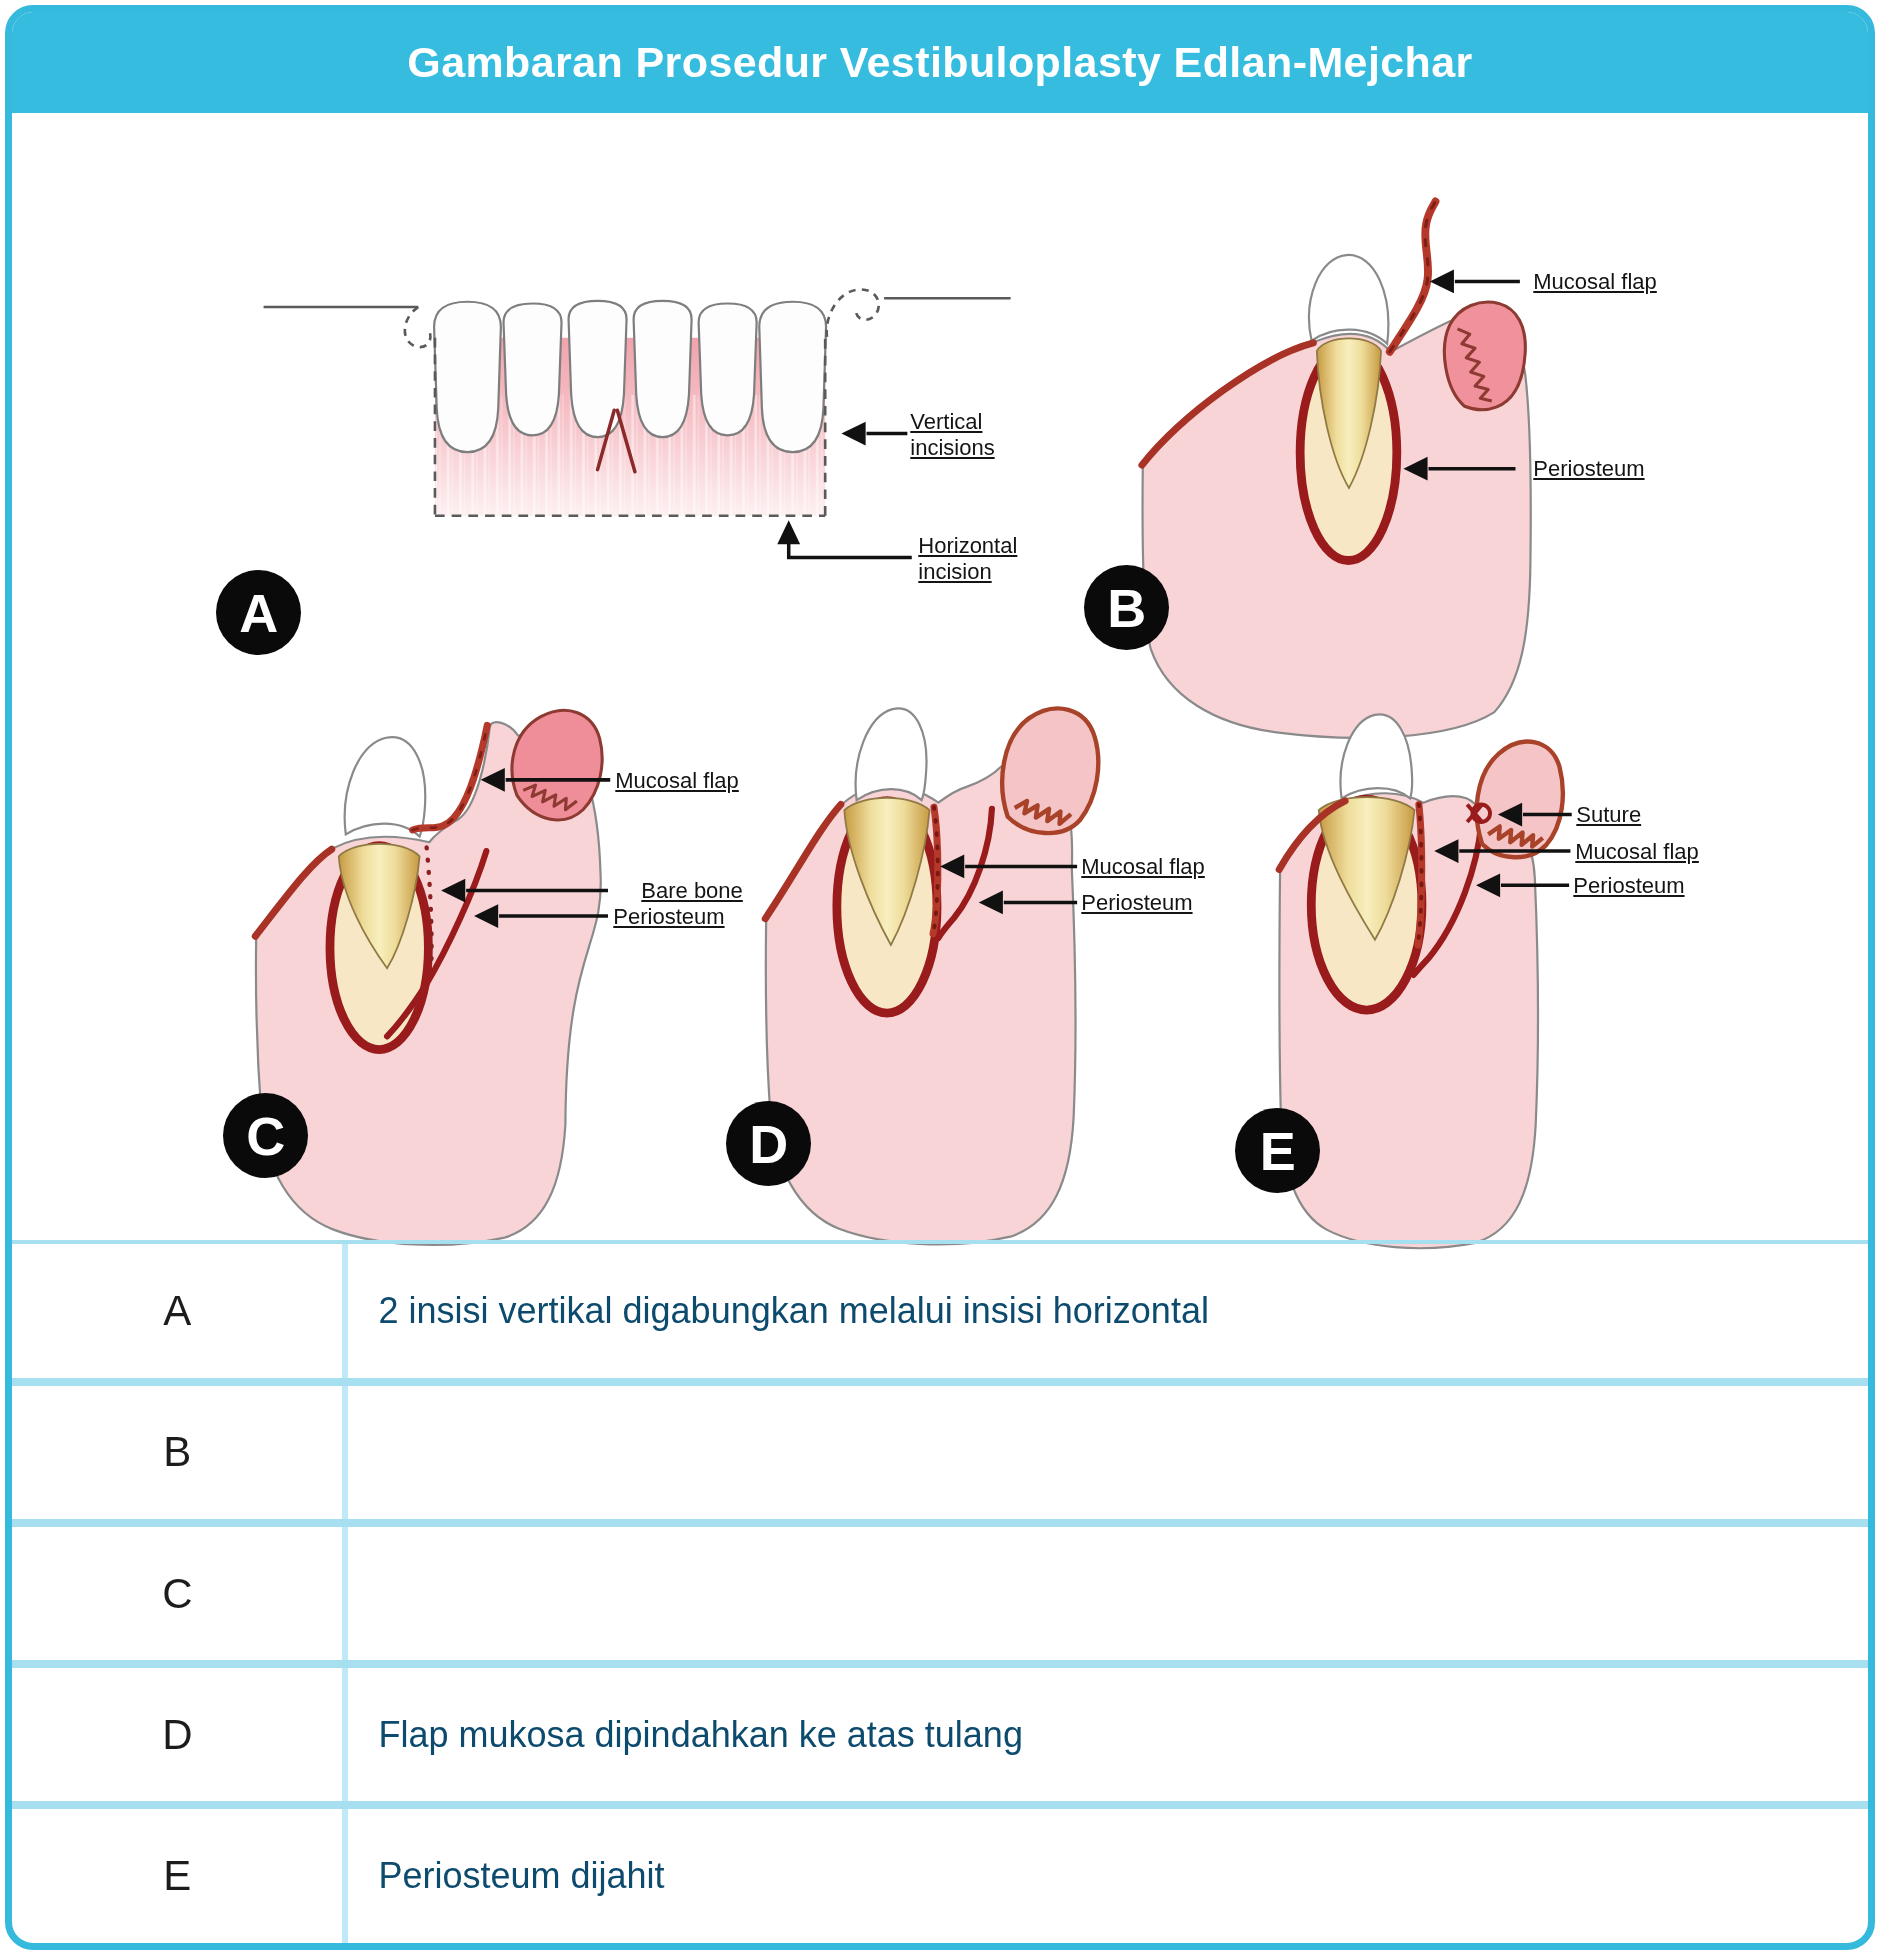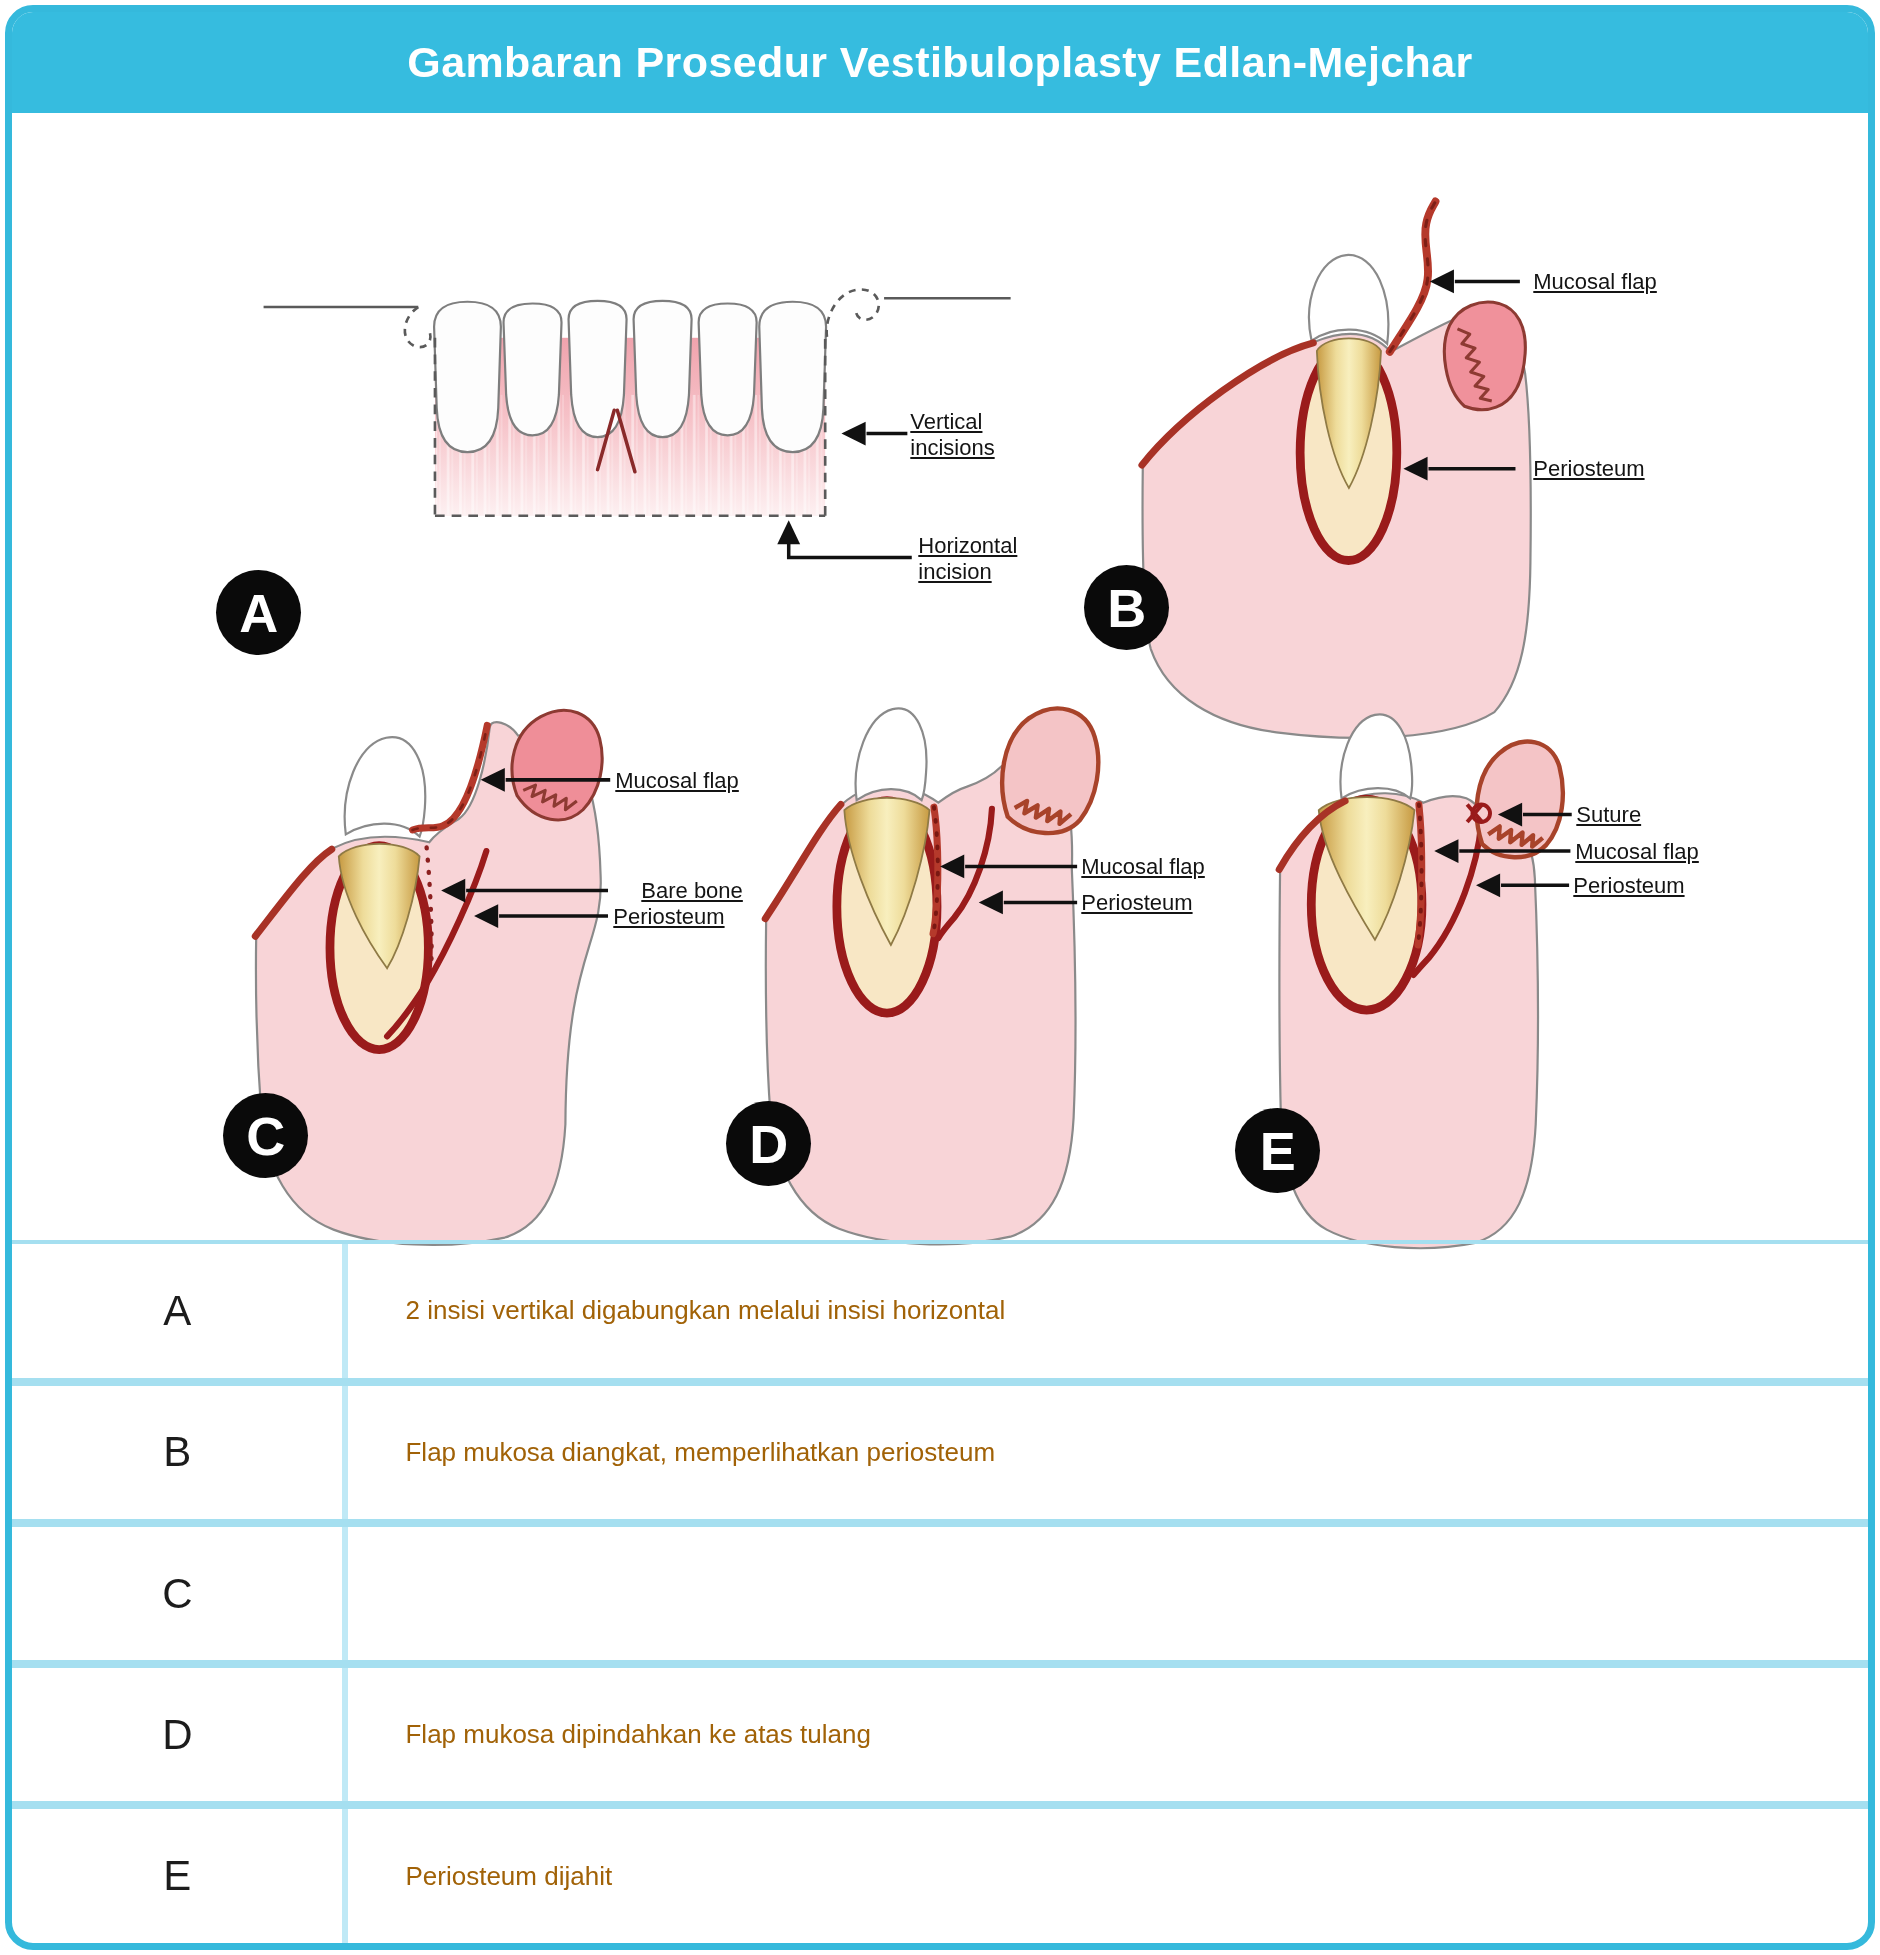--- a/index.html
+++ b/index.html
@@ -17,21 +17,21 @@
   .badge{position:absolute;width:85px;height:85px;border-radius:50%;
          background:#0a0a0a;color:#fff;font-size:54px;font-weight:bold;
          display:flex;align-items:center;justify-content:center;}
   .table{flex:1 1 auto;display:flex;flex-direction:column;
          border-top:4.4px solid #a5dff0;position:relative;}
   .sep{flex:0 0 8px;background:#a5dff0;}
   .trow{flex:1 1 auto;display:flex;align-items:center;}
   .cell-letter{flex:0 0 330px;display:flex;align-items:center;justify-content:center;
                font-size:42px;color:#1c1c1c;align-self:stretch;}
   .vdiv{flex:0 0 6.2px;background:#bfe9f6;align-self:stretch;}
-  .cell-text{flex:1;padding-left:57px;font-size:26px;color:#a16207;}
+  .cell-text{flex:1;padding-left:30px;font-size:36px;color:#0c4a6e;}
 </style>
 </head>
 <body>
 
 <div id="page">
  <div class="card">
 
   <div class="header">
     <div class="title">Gambaran Prosedur Vestibuloplasty Edlan-Mejchar</div>
   </div>
@@ -285,21 +285,20 @@
     <div class="trow">
       <div class="cell-letter">A</div>
       <div class="vdiv"></div>
       <div class="cell-text">2 insisi vertikal digabungkan melalui insisi horizontal</div>
     </div>
     <div class="sep"></div>
 
     <div class="trow">
       <div class="cell-letter">B</div>
       <div class="vdiv"></div>
-      <div class="cell-text">Flap mukosa diangkat, memperlihatkan periosteum</div>
     </div>
     <div class="sep"></div>
 
     <div class="trow">
       <div class="cell-letter">C</div>
       <div class="vdiv"></div>
     </div>
     <div class="sep"></div>
 
     <div class="trow">

